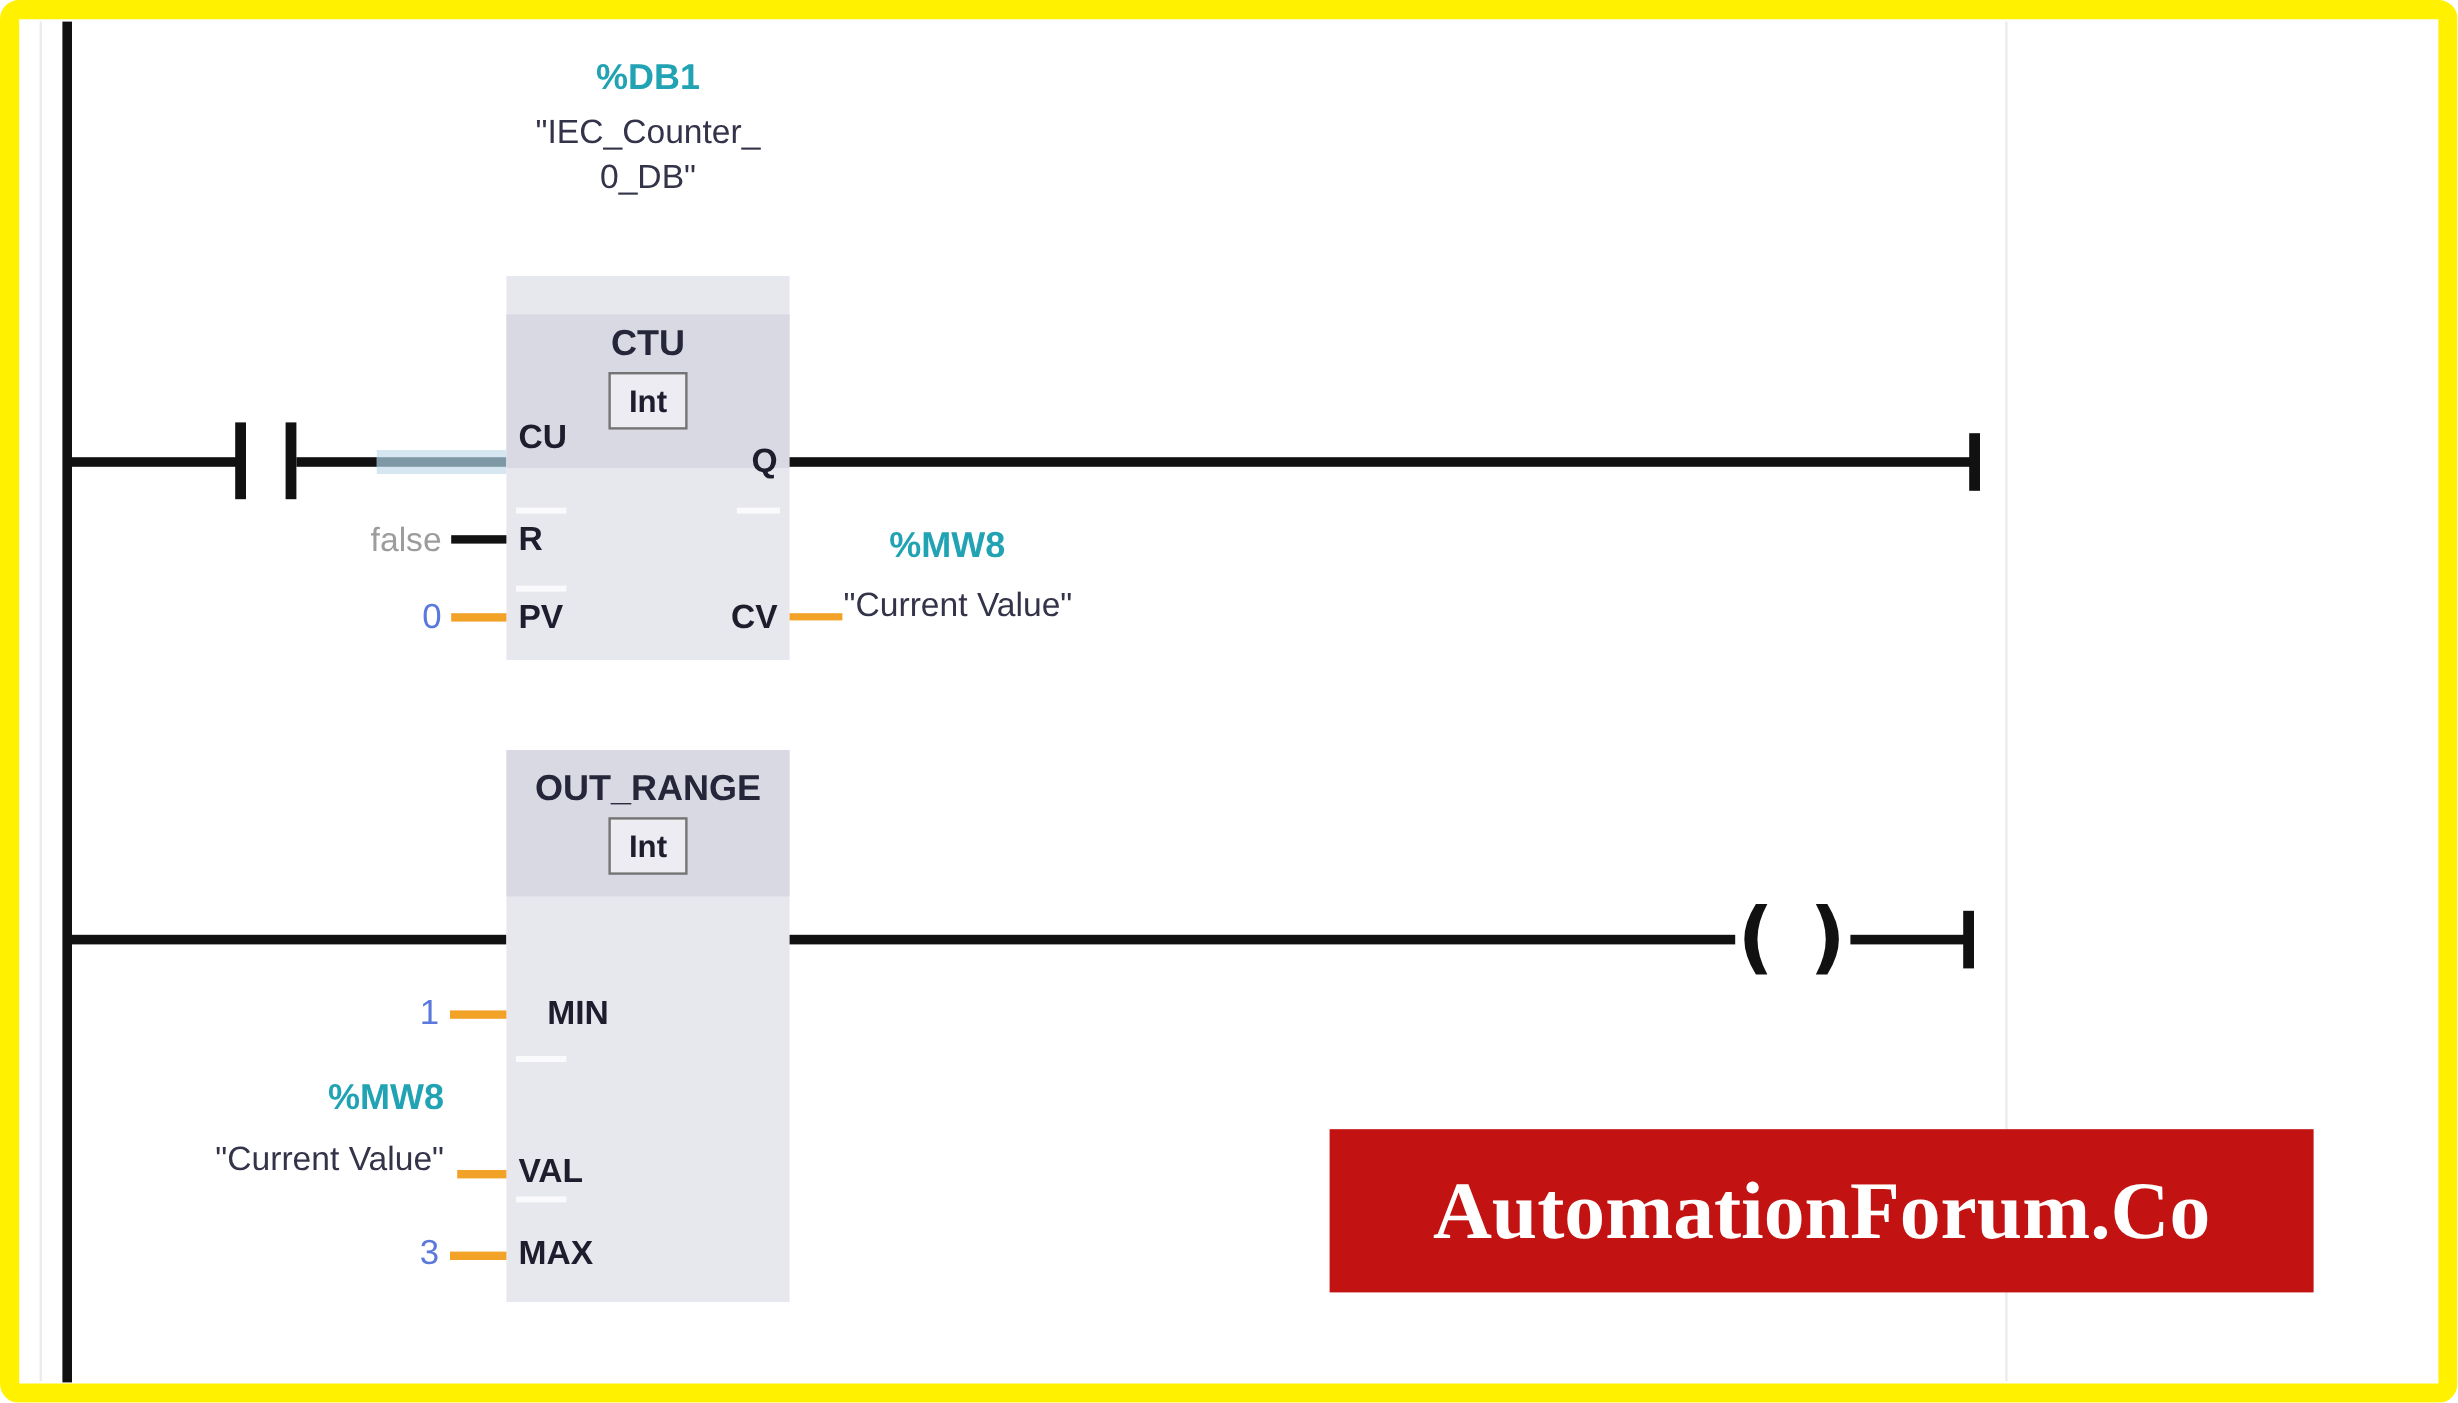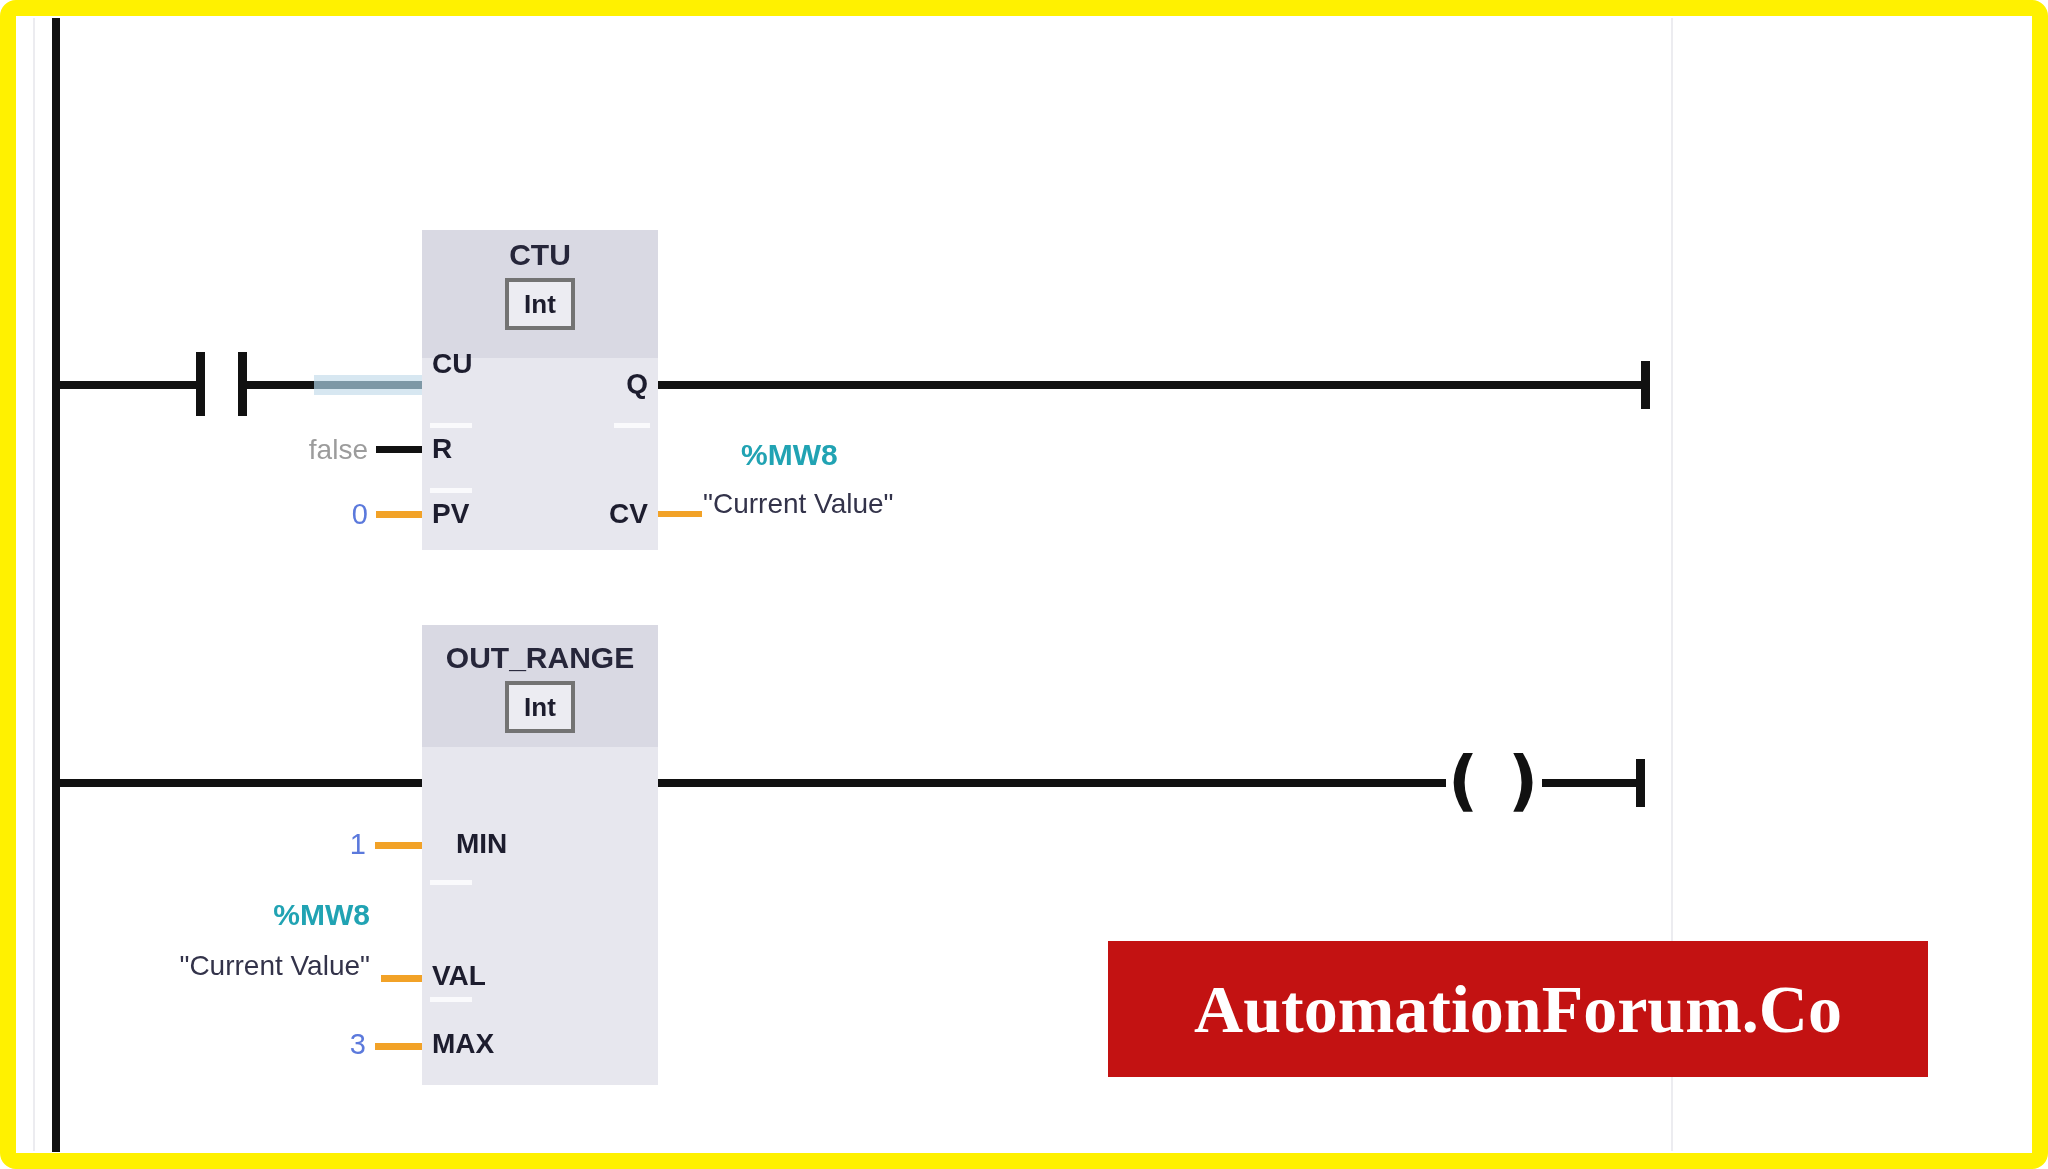--- a/index.html
+++ b/index.html
@@ -21,21 +21,21 @@
   .bar{width:9px;background:#111;}
   .teal{color:#21A3B3;font-weight:bold;font-size:30px;}
   .name{color:#33334A;font-size:28px;}
   .num{color:#5B79DC;font-size:29px;}
   .gray{color:#9C9C9C;font-size:28px;}
   .pin{font-weight:bold;color:#1D1D2E;font-size:28px;line-height:28px;}
   .plc-block{background:#E7E7EE;}
   .plc-header{background:#D9D9E3;width:100%;}
   .block-title{font-weight:bold;color:#26263A;font-size:30px;text-align:center;}
   .type-badge{
-    background:#ECECF2;border:4px solid #737373;color:#1D1D2E;font-weight:bold;
+    background:#ECECF2;border:2px solid #737373;color:#1D1D2E;font-weight:bold;
     font-size:26px;text-align:center;line-height:44px;width:62px;height:44px;margin:6px auto 0;
   }
   .center{text-align:center;}
   .right{text-align:right;}
   .notch{height:5px;background:rgba(255,255,255,0.8);}
   .coil-paren{
     font-family:"DejaVu Sans",sans-serif;font-weight:bold;font-size:66px;color:#111;line-height:66px;
   }
   .banner{
     background:#C31212;color:#ffffff;z-index:40;
@@ -45,31 +45,36 @@
 </style>
 </head>
 <body>
 
 <div id="canvas">
 
   <div class="abs vline-light" style="left:33px;top:18px;height:1133px;"></div>
   <div class="abs rail" style="left:52px;top:18px;height:1134px;"></div>
   <div class="abs vline-light" style="left:1671px;top:18px;height:1133px;"></div>
 
+  <div class="abs center" style="left:400px;top:48px;width:280px;">
+    <div class="teal">%DB1</div>
+    <div class="name" style="margin-top:12px;">"IEC_Counter_</div>
+    <div class="name" style="margin-top:6px;">0_DB"</div>
+  </div>
 
 
   <div class="abs wire" style="left:56px;top:381px;width:142px;"></div>
   <div class="abs bar" style="left:196px;top:352px;height:64px;"></div>
   <div class="abs bar" style="left:238px;top:352px;height:64px;"></div>
   <div class="abs wire" style="left:247px;top:381px;width:70px;"></div>
   <div class="abs halo" style="left:314px;top:375px;width:108px;"></div>
   <div class="abs halo-core" style="left:314px;top:381px;width:108px;"></div>
 
   <div class="abs plc-block" style="left:422px;top:230px;width:236px;height:320px;">
-    <div class="plc-header" style="height:128px;">
+    <div class="plc-header" style="height:128px;margin-top:32px;">
       <div class="block-title" style="padding-top:8px;">CTU</div>
       <div class="type-badge">Int</div>
     </div>
     <div class="abs notch" style="left:8px;top:193px;width:42px;"></div>
     <div class="abs notch" style="left:192px;top:193px;width:36px;"></div>
     <div class="abs notch" style="left:8px;top:258px;width:42px;"></div>
   </div>
 
   <div class="abs pin" style="left:432px;top:350px;">CU</div>
   <div class="abs pin" style="left:432px;top:435px;">R</div>

